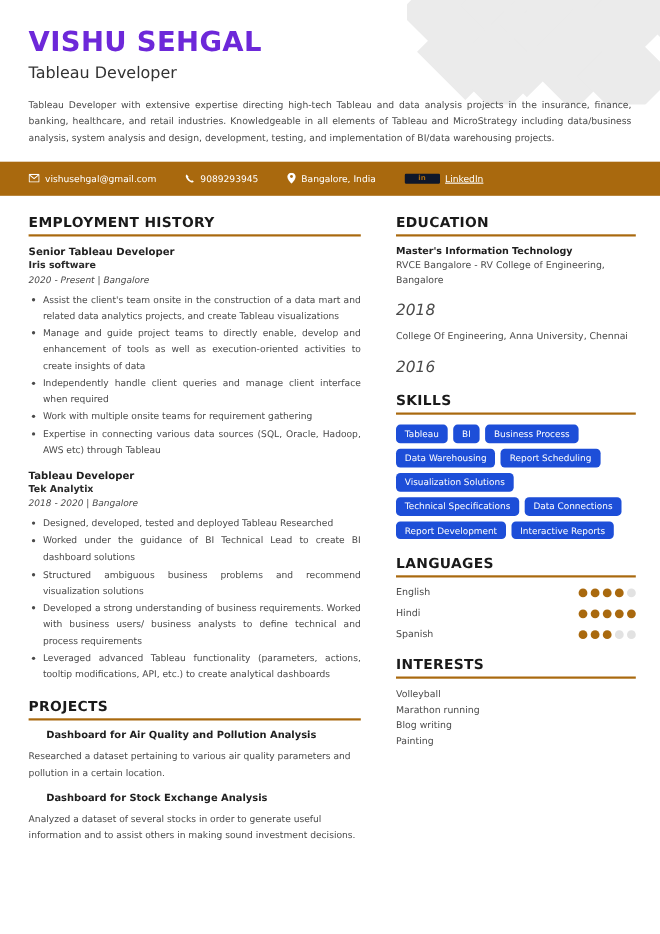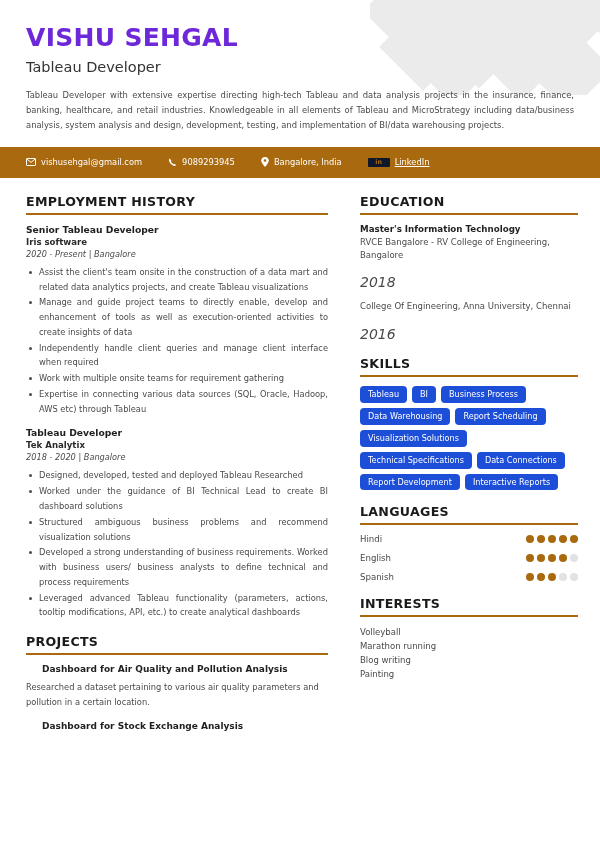--- a/index.html
+++ b/index.html
@@ -82,21 +82,21 @@
     gap: 5px;
     color: #ffffff;
     font-size: 8.3px;
     margin-right: 26px;
     white-space: nowrap;
   }
   .citem .ic { display: inline-flex; align-items: center; }
   .citem svg { display: block; }
   .linkedin-text { text-decoration: underline; }
   .li-badge {
-    width: 22px; height: 9px;
+    width: 32px; height: 9px;
     background: #0f172a;
     color: #a9690e;
     font-size: 6.4px;
     font-weight: bold;
     display: flex;
     align-items: center;
     justify-content: center;
     line-height: 1;
     border-radius: 1px;
   }
@@ -318,20 +318,21 @@
       <div class="sec">
         <div class="sec-title">PROJECTS</div>
 
         <div class="proj">
           <div class="proj-title">Dashboard for Air Quality and Pollution Analysis</div>
           <div class="proj-desc">Researched a dataset pertaining to various air quality parameters and pollution in a certain location.</div>
         </div>
 
         <div class="proj">
           <div class="proj-title">Dashboard for Stock Exchange Analysis</div>
+          <div class="proj-desc">Analyzed a dataset of several stocks in order to generate useful information and to assist others in making sound investment decisions.</div>
         </div>
       </div>
 
     </div>
 
     <div class="col-right">
 
       <div class="sec">
         <div class="sec-title">EDUCATION</div>
 
@@ -360,37 +361,37 @@
           <span class="pill">Data Connections</span>
           <span class="pill">Report Development</span>
           <span class="pill">Interactive Reports</span>
         </div>
       </div>
 
       <div class="sec">
         <div class="sec-title">LANGUAGES</div>
 
         <div class="lang-row">
+          <span class="lang-name">English</span>
+          <span class="dots">
+              <span class="dot on"></span>
+              <span class="dot on"></span>
+              <span class="dot on"></span>
+              <span class="dot on"></span>
+              <span class="dot"></span>
+            </span>
+        </div>
+        <div class="lang-row">
           <span class="lang-name">Hindi</span>
           <span class="dots">
               <span class="dot on"></span>
               <span class="dot on"></span>
               <span class="dot on"></span>
               <span class="dot on"></span>
               <span class="dot on"></span>
-            </span>
-        </div>
-        <div class="lang-row">
-          <span class="lang-name">English</span>
-          <span class="dots">
-              <span class="dot on"></span>
-              <span class="dot on"></span>
-              <span class="dot on"></span>
-              <span class="dot on"></span>
-              <span class="dot"></span>
             </span>
         </div>
         <div class="lang-row">
           <span class="lang-name">Spanish</span>
           <span class="dots">
               <span class="dot on"></span>
               <span class="dot on"></span>
               <span class="dot on"></span>
               <span class="dot"></span>
               <span class="dot"></span>

